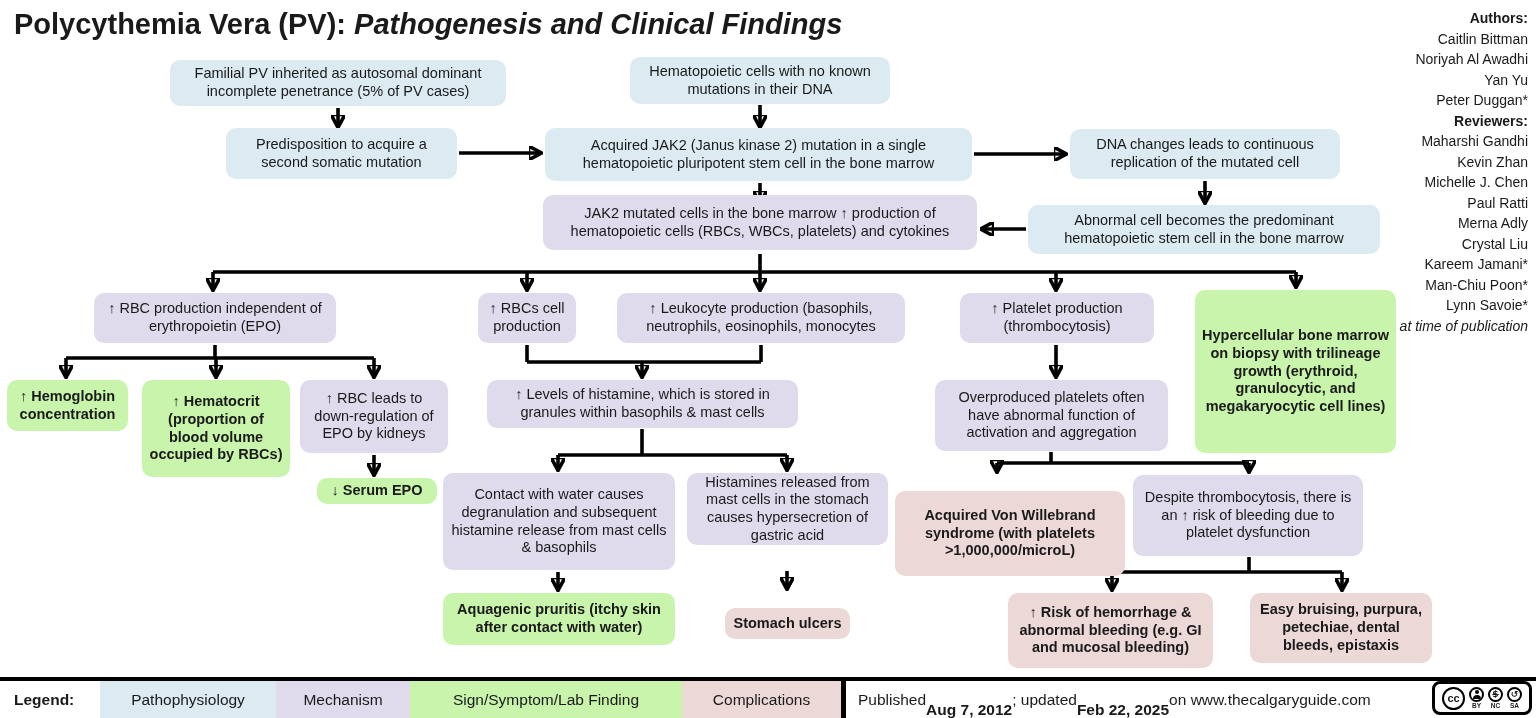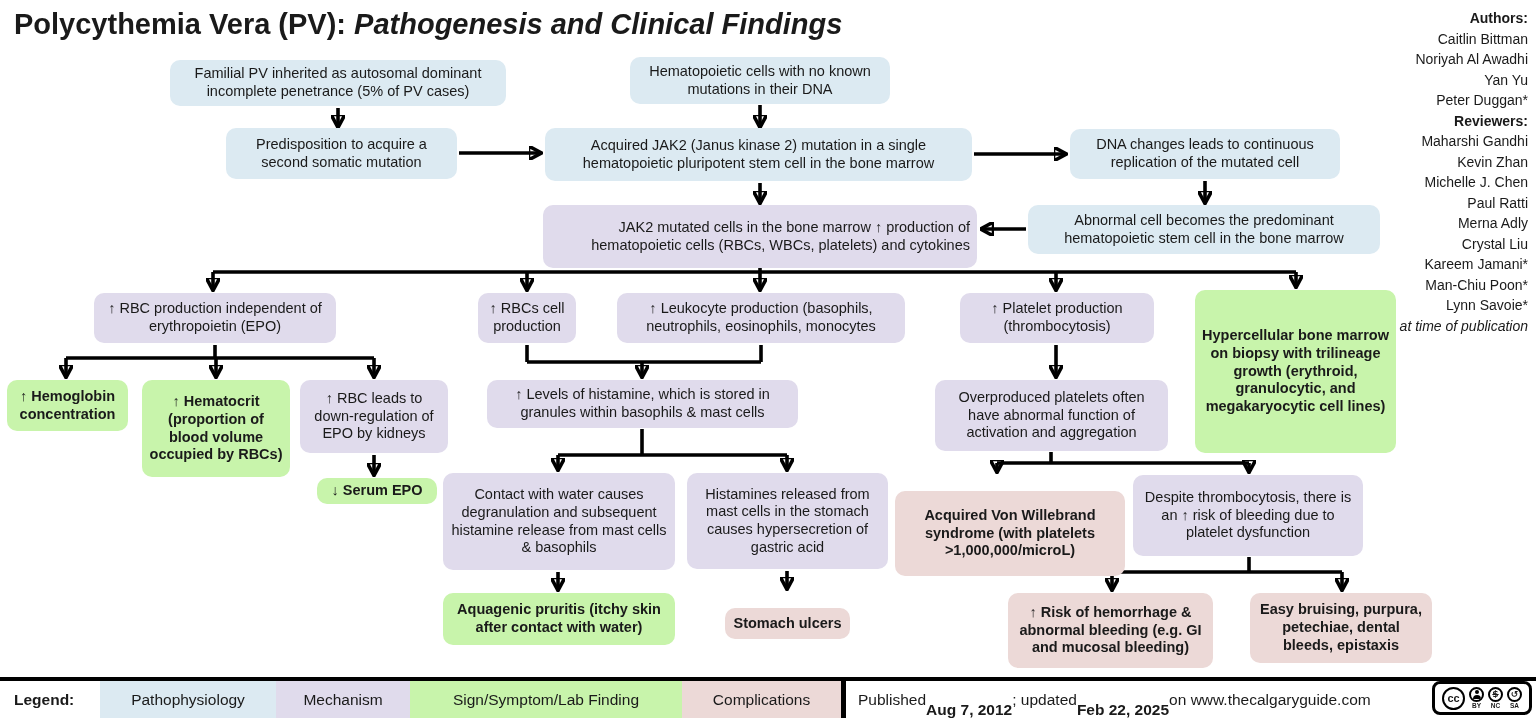--- a/index.html
+++ b/index.html
@@ -114,29 +114,29 @@
     <path d="M1342,572 V588" marker-end="url(#ah)"></path>
   </svg>
 
   <div class="box" style="left: 170px; top: 60px; width: 336px; height: 46px; background: rgb(220, 234, 242);">Familial PV inherited as autosomal dominant incomplete penetrance (5% of PV cases)</div>
   <div class="box" style="left: 226px; top: 128px; width: 231px; height: 51px; background: rgb(220, 234, 242);">Predisposition to acquire a second somatic mutation</div>
   <div class="box" style="left: 630px; top: 57px; width: 260px; height: 47px; background: rgb(220, 234, 242);">Hematopoietic cells with no known mutations in their DNA</div>
   <div class="box" style="left: 545px; top: 128px; width: 427px; height: 53px; background: rgb(220, 234, 242);">Acquired JAK2 (Janus kinase 2) mutation in a single hematopoietic pluripotent stem cell in the bone marrow</div>
   <div class="box" style="left: 1070px; top: 129px; width: 270px; height: 50px; background: rgb(220, 234, 242);">DNA changes leads to continuous replication of the mutated cell</div>
   <div class="box" style="left: 1028px; top: 205px; width: 352px; height: 49px; background: rgb(220, 234, 242);">Abnormal cell becomes the predominant hematopoietic stem cell in the bone marrow</div>
 
-  <div class="box" style="left: 543px; top: 205px; width: 434px; height: 63px; background: rgb(224, 219, 236); text-align: right;">JAK2 mutated cells in the bone marrow ↑ production of hematopoietic cells (RBCs, WBCs, platelets) and cytokines</div>
+  <div class="box" style="left: 543px; top: 195px; width: 434px; height: 55px; background: rgb(224, 219, 236);">JAK2 mutated cells in the bone marrow ↑ production of hematopoietic cells (RBCs, WBCs, platelets) and cytokines</div>
   <div class="box" style="left: 94px; top: 293px; width: 242px; height: 50px; background: rgb(224, 219, 236);">↑ RBC production independent of erythropoietin (EPO)</div>
   <div class="box" style="left: 478px; top: 293px; width: 98px; height: 50px; background: rgb(224, 219, 236);">↑ RBCs cell production</div>
   <div class="box" style="left: 617px; top: 293px; width: 288px; height: 50px; background: rgb(224, 219, 236);">↑ Leukocyte production (basophils, neutrophils, eosinophils, monocytes</div>
   <div class="box" style="left: 960px; top: 293px; width: 194px; height: 50px; background: rgb(224, 219, 236);">↑ Platelet production (thrombocytosis)</div>
   <div class="box" style="left: 300px; top: 380px; width: 148px; height: 73px; background: rgb(224, 219, 236);">↑ RBC leads to down-regulation of EPO by kidneys</div>
   <div class="box" style="left: 487px; top: 380px; width: 311px; height: 48px; background: rgb(224, 219, 236);">↑ Levels of histamine, which is stored in granules within basophils &amp; mast cells</div>
   <div class="box" style="left: 443px; top: 473px; width: 232px; height: 97px; background: rgb(224, 219, 236);">Contact with water causes degranulation and subsequent histamine release from mast cells &amp; basophils</div>
-  <div class="box" style="left: 687px; top: 473px; width: 201px; height: 96px; background: rgb(224, 219, 236);">Histamines released from mast cells in the stomach causes hypersecretion of gastric acid</div>
+  <div class="box" style="left: 687px; top: 473px; width: 201px; height: 72px; background: rgb(224, 219, 236);">Histamines released from mast cells in the stomach causes hypersecretion of gastric acid</div>
   <div class="box" style="left: 935px; top: 380px; width: 233px; height: 71px; background: rgb(224, 219, 236);">Overproduced platelets often have abnormal function of activation and aggregation</div>
   <div class="box" style="left: 1133px; top: 475px; width: 230px; height: 81px; background: rgb(224, 219, 236);">Despite thrombocytosis, there is an ↑ risk of bleeding due to platelet dysfunction</div>
 
   <div class="box bold" style="left: 1195px; top: 290px; width: 201px; height: 163px; background: rgb(200, 244, 171);">Hypercellular bone marrow on biopsy with trilineage growth (erythroid, granulocytic, and megakaryocytic cell lines)</div>
   <div class="box bold" style="left: 7px; top: 380px; width: 121px; height: 51px; background: rgb(200, 244, 171);">↑ Hemoglobin concentration</div>
   <div class="box bold" style="left: 142px; top: 380px; width: 148px; height: 97px; background: rgb(200, 244, 171);">↑ Hematocrit (proportion of blood volume occupied by RBCs)</div>
   <div class="box bold" style="left: 317px; top: 478px; width: 120px; height: 26px; background: rgb(200, 244, 171);">↓ Serum EPO</div>
   <div class="box bold" style="left: 443px; top: 593px; width: 232px; height: 52px; background: rgb(200, 244, 171);">Aquagenic pruritis (itchy skin after contact with water)</div>
 
   <div class="box bold" style="left: 725px; top: 608px; width: 125px; height: 31px; background: rgb(236, 217, 215);">Stomach ulcers</div>

